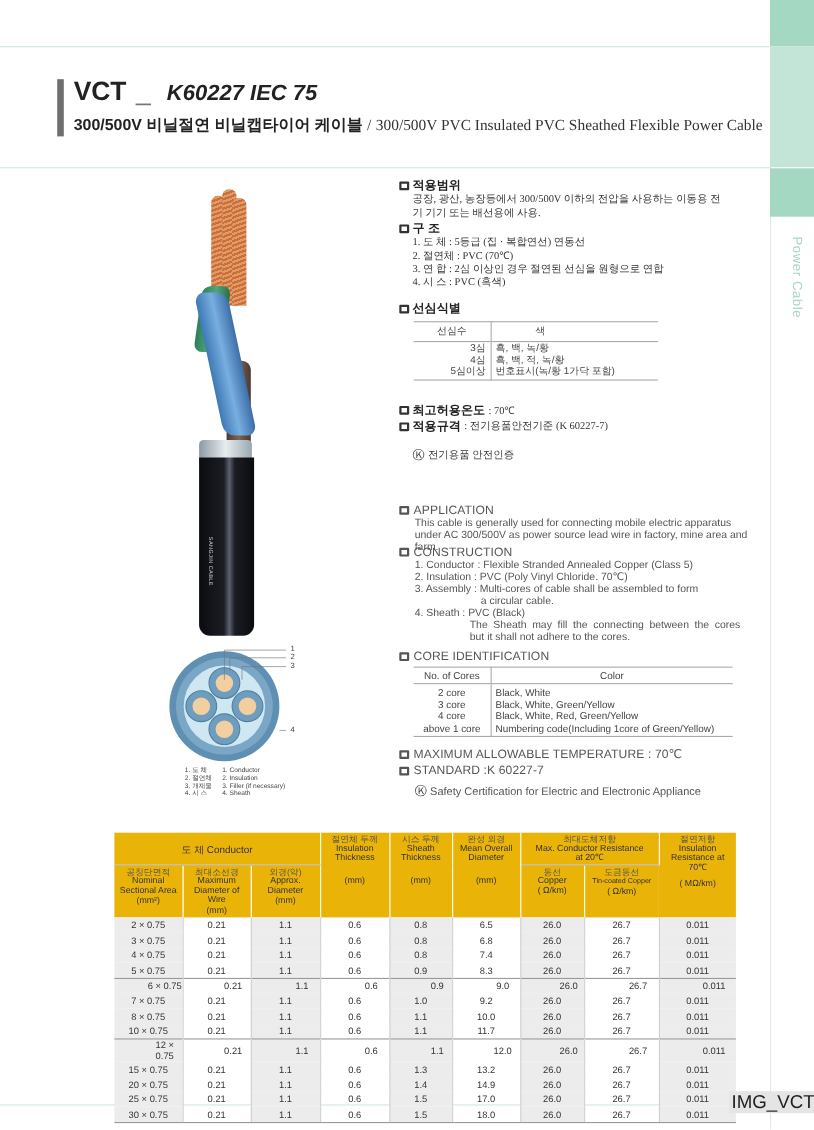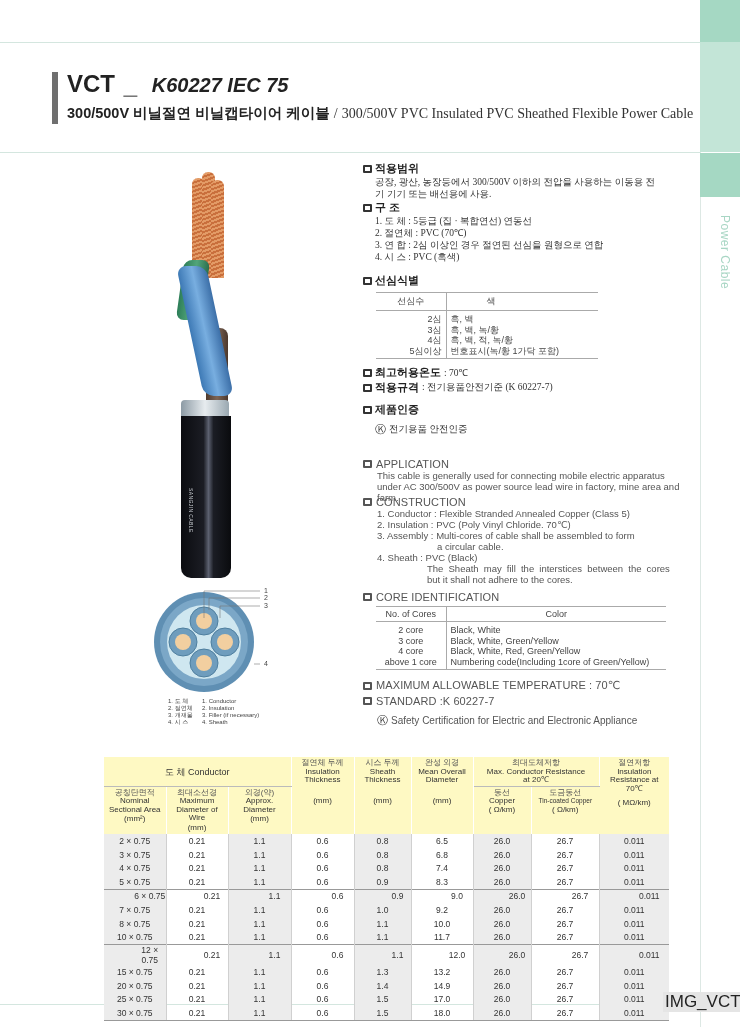--- a/index.html
+++ b/index.html
@@ -57,21 +57,21 @@
   .ctable th { font-weight: normal; padding: 2px 4px; border-top: 1px solid #aaa; border-bottom: 1px solid #aaa; }
   .ctable td { padding: 0 4px; line-height: 10.5px; }
   .ctable tr.last td { padding-bottom: 2px; border-bottom: 1px solid #aaa; }
   .ctable .c1 { border-right: 1px solid #aaa; text-align: right; }
 
   .cert { display: flex; align-items: center; gap: 3px; }
   .cert-icon { font-size: 11px; color: #333; }
 
   
   .spec { position: absolute; left: 104px; top: 757px; width: 565px; border-collapse: collapse; font-family: "Liberation Sans", sans-serif; color: #333; }
-  .spec th { background: #fef9c3; font-weight: normal; font-size: 8px; line-height: 8.5px; text-align: center; vertical-align: top; border-right: 1px solid #fff; padding: 2px 1px; color: #333; }
+  .spec th { background: #eab308; font-weight: normal; font-size: 8px; line-height: 8.5px; text-align: center; vertical-align: top; border-right: 1px solid #fff; padding: 2px 1px; color: #333; }
   .spec th.top { border-bottom: 1px solid #bbb; padding: 2px 1px 1px; }
   .spec th .ko { color: #555; display: block; }
   .spec th .unit { display: block; margin-top: 6px; }
   .spec td { font-size: 8.5px; text-align: center; height: 13.8px; border-right: 1px solid #d0d0d0; }
   .spec td.g { background: #ececec; }
   .spec tr.grp td { border-top: 1px solid #999; padding-left: 30px; }
   .spec tbody tr:last-child td { border-bottom: 1px solid #999; text-align: center; }
   .spec td:last-child, .spec th:last-child { border-right: none; }
 
   .img-label { position: absolute; left: 663px; top: 992px; font-size: 17px; color: #222; background: #e5e5e5; padding: 0 2px; }
@@ -186,24 +186,20 @@
     </div>
   <table class="ctable" style="margin:4px 0 0 13px; width:222px;">
     <thead>
         <tr>
       <th class="c1" style="text-align:center; width:70px;">선심수</th>
       <th style="text-align:left; padding-left:40px;">색</th>
     </tr>
       </thead>
     <tbody>
       <tr>
-          <td class="c1" style="padding-top:3px;">2심</td>
-          <td style="padding-top:3px;">흑, 백</td>
-        </tr>
-      <tr>
           <td class="c1">3심</td>
           <td>흑, 백, 녹/황</td>
         </tr>
       <tr>
           <td class="c1">4심</td>
           <td>흑, 백, 적, 녹/황</td>
         </tr>
       <tr class="last">
           <td class="c1">5심이상</td>
           <td>번호표시(녹/황 1가닥 포함)</td>
@@ -219,24 +215,20 @@
     </div>
 </div>
 <div class="rc" style="top:380px;">
   <div class="sec-head">
       <span class="bullet"></span>
       <span>적용규격</span>
       <span class="inline-val">: 전기용품안전기준 (K 60227-7)</span>
     </div>
 </div>
 <div class="rc" style="top:402px;">
-  <div class="sec-head">
-      <span class="bullet"></span>
-      <span>제품인증</span>
-    </div>
   <div class="kbody cert" style="margin-top:6px;">
       <span class="cert-icon">Ⓚ</span>
       <span>전기용품 안전인증</span>
     </div>
 </div>
 
 <div class="rc" style="top:458px;">
   <div class="sec-head-en">
       <span class="bullet en"></span>
       <span>APPLICATION</span>
@@ -246,21 +238,21 @@
 <div class="rc" style="top:496px;">
   <div class="sec-head-en">
       <span class="bullet en"></span>
       <span>CONSTRUCTION</span>
     </div>
   <div class="ebody">1. Conductor : Flexible Stranded Annealed Copper (Class 5)</div>
   <div class="ebody">2. Insulation : PVC (Poly Vinyl Chloride. 70℃)</div>
   <div class="ebody">3. Assembly : Multi-cores of cable shall be assembled to form</div>
   <div class="ebody" style="padding-left:74px;">a circular cable.</div>
   <div class="ebody">4. Sheath : PVC (Black)</div>
-  <div class="ebody" style="padding-left:64px; word-spacing:2.5px;">The Sheath may fill the interstices between the cores</div>
+  <div class="ebody" style="padding-left:64px; word-spacing:2.5px;">The Sheath may fill the connecting between the cores</div>
   <div class="ebody" style="padding-left:64px;">but it shall not adhere to the cores.</div>
 </div>
 <div class="rc" style="top:591px;">
   <div class="sec-head-en">
       <span class="bullet en"></span>
       <span>CORE IDENTIFICATION</span>
     </div>
   <table class="ctable" style="margin:3px 0 0 13px; width:290px;">
     <thead>
         <tr>

